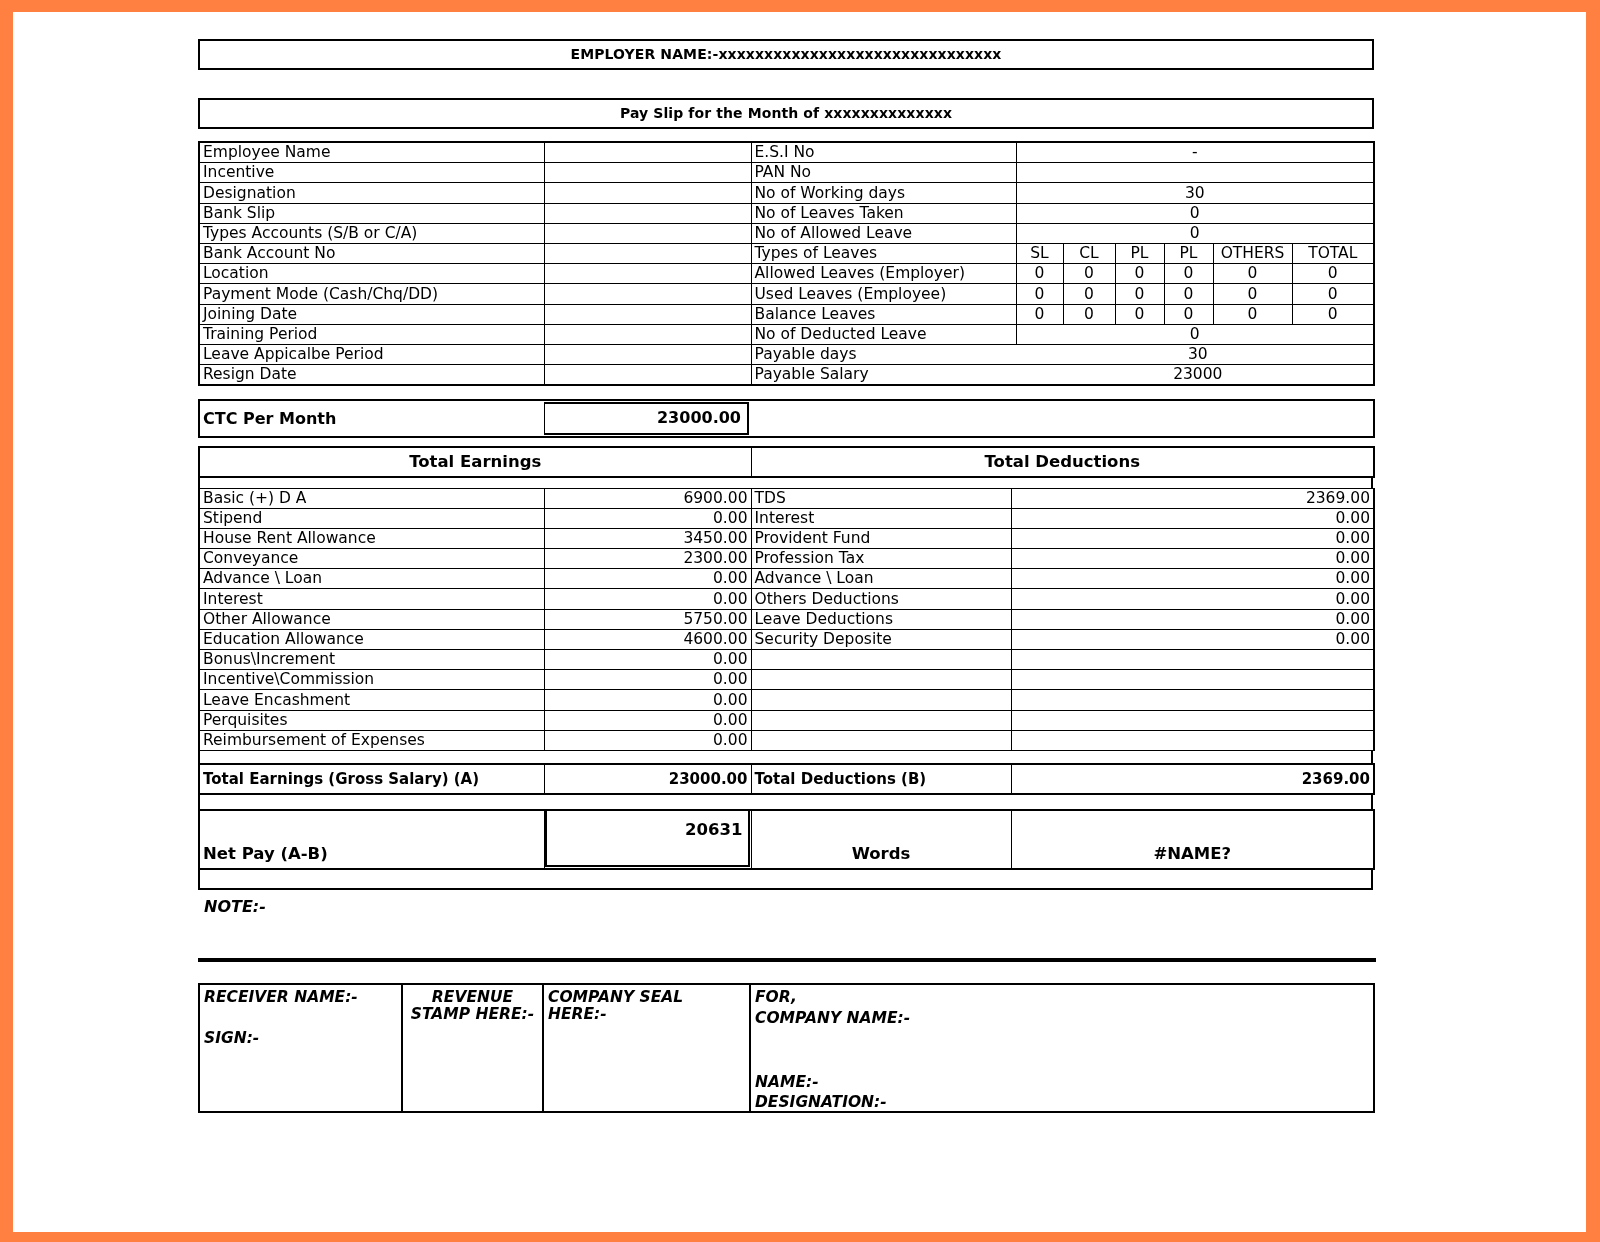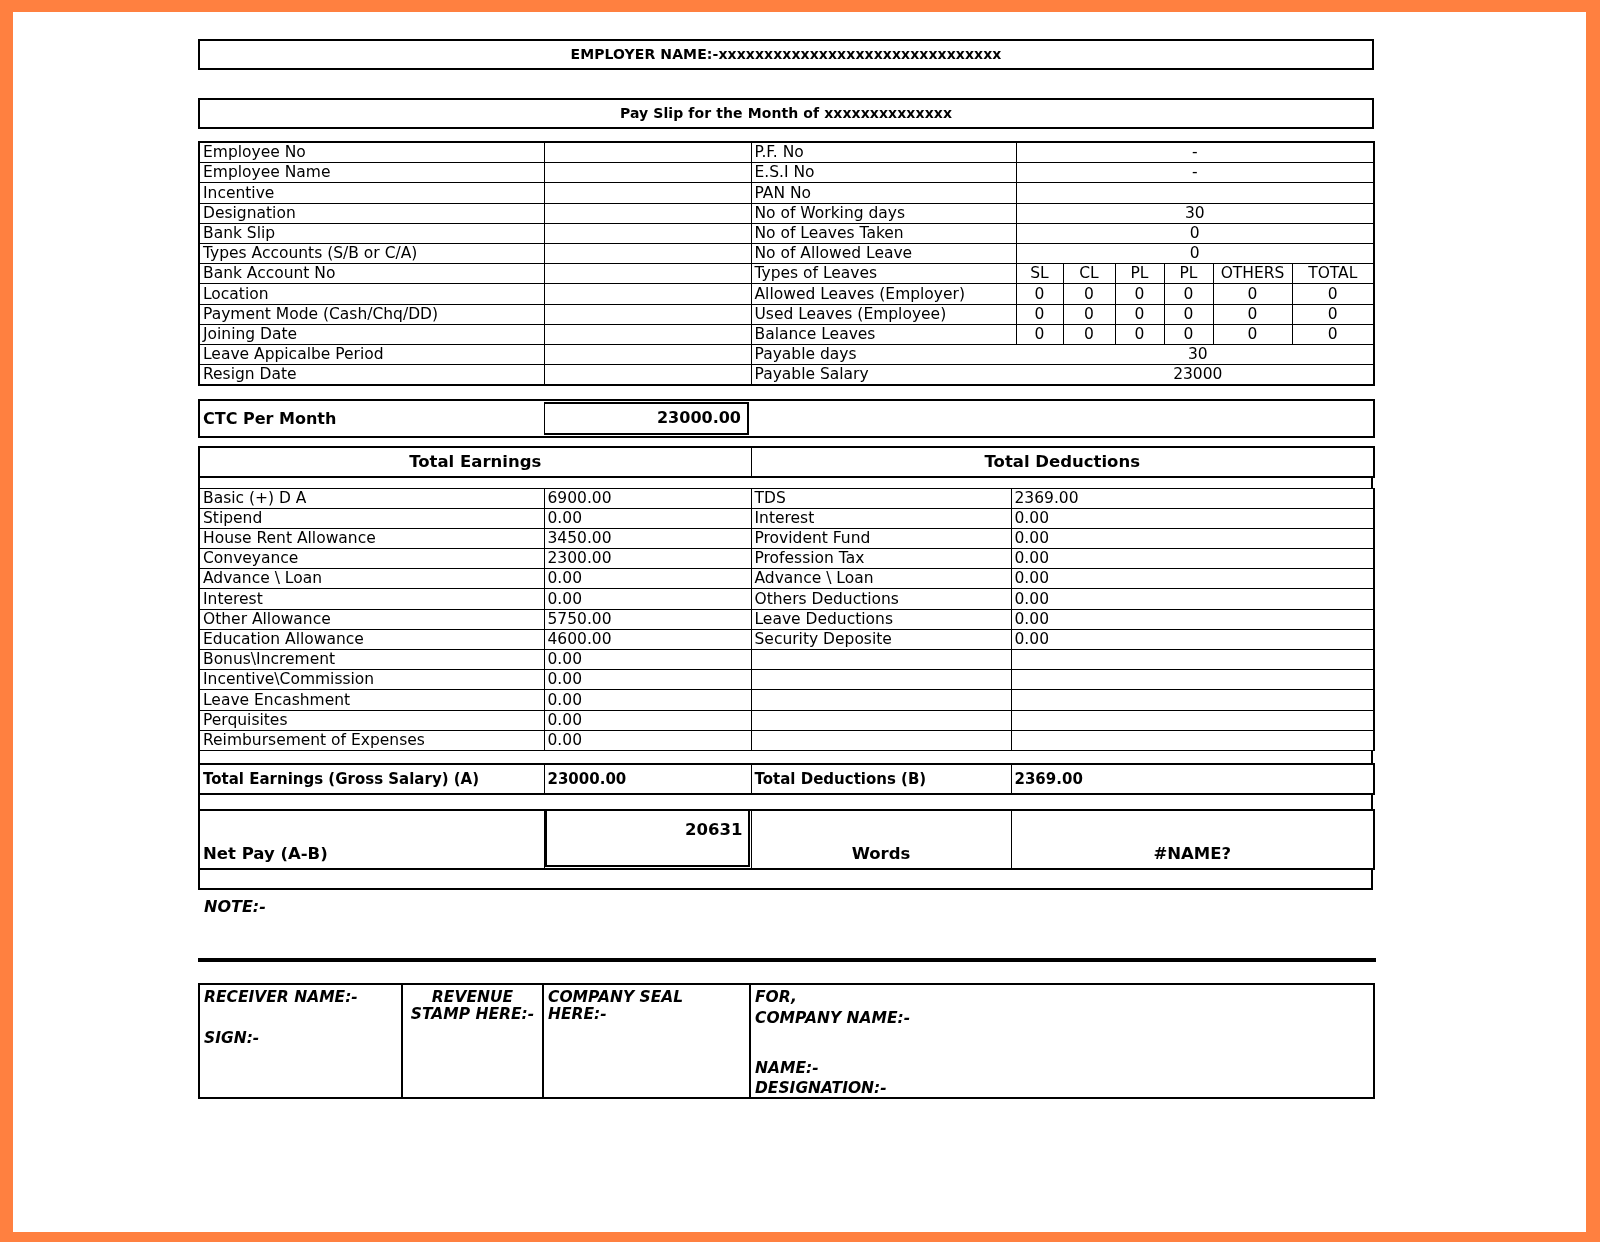--- a/index.html
+++ b/index.html
@@ -26,21 +26,21 @@
   td{
     font-size:15.5px;
     line-height:1.08;
     padding:0 3px;
     height:19.2px;
     vertical-align:middle;
     color:#000;
     white-space:nowrap;
     overflow:hidden;
   }
-  .num{}
+  .num{text-align:right;}
   .ctr{text-align:center;}
 
   
   .banner{
     border:1px solid #000;
     box-shadow:0 0 0 1px #000;
     margin:0 0 0 1px;
     width:1172px;
     text-align:center;
     font-weight:bold;
@@ -98,21 +98,21 @@
   .sig td{
     border:2px solid #000;
     vertical-align:top;
     font-style:italic;font-weight:bold;font-size:15.5px;
     padding:4px 4px 0 4px;
     height:98px;
     white-space:normal;
   }
   .sig .ctrcell{text-align:center;}
   .l2{margin-top:24px;}
-  .l3{margin-top:34px;}
+  .l3{margin-top:48px;}
 </style>
 </head>
 <body>
 
 <div class="paper">
  <div class="sheet">
 
   <div class="banner">EMPLOYER NAME:-xxxxxxxxxxxxxxxxxxxxxxxxxxxxxxx</div>
 
   <div class="gap"></div>
@@ -128,26 +128,20 @@
       <col style="width:265px">
       <col style="width:47px">
           <col style="width:52px">
           <col style="width:49px">
       <col style="width:49px">
           <col style="width:79px">
           <col style="width:82px">
     </colgroup>
     <tbody>
       <tr>
-        <td>Employee No</td>
-        <td></td>
-        <td>P.F. No</td>
-        <td class="ctr" colspan="6">-</td>
-      </tr>
-      <tr>
         <td>Employee Name</td>
         <td></td>
         <td>E.S.I No</td>
         <td class="ctr" colspan="6">-</td>
       </tr>
       <tr>
         <td>Incentive</td>
         <td></td>
         <td>PAN No</td>
         <td class="ctr" colspan="6"></td>
@@ -206,20 +200,26 @@
       <tr>
         <td>Joining Date</td>
         <td></td>
         <td>Balance Leaves</td>
         <td class="ctr">0</td>
         <td class="ctr">0</td>
         <td class="ctr">0</td>
         <td class="ctr">0</td>
         <td class="ctr">0</td>
         <td class="ctr">0</td>
+      </tr>
+      <tr>
+        <td>Training Period</td>
+        <td></td>
+        <td>No of Deducted Leave</td>
+        <td class="ctr" colspan="6">0</td>
       </tr>
       <tr>
         <td>Leave Appicalbe Period</td>
         <td></td>
         <td colspan="7" style="padding:0">
           <table style="width:100%;border-collapse:collapse">
             <tbody>
                   <tr>
                     <td style="border:none;width:265px">Payable days</td>
                 <td class="ctr" style="border:none">30</td>

